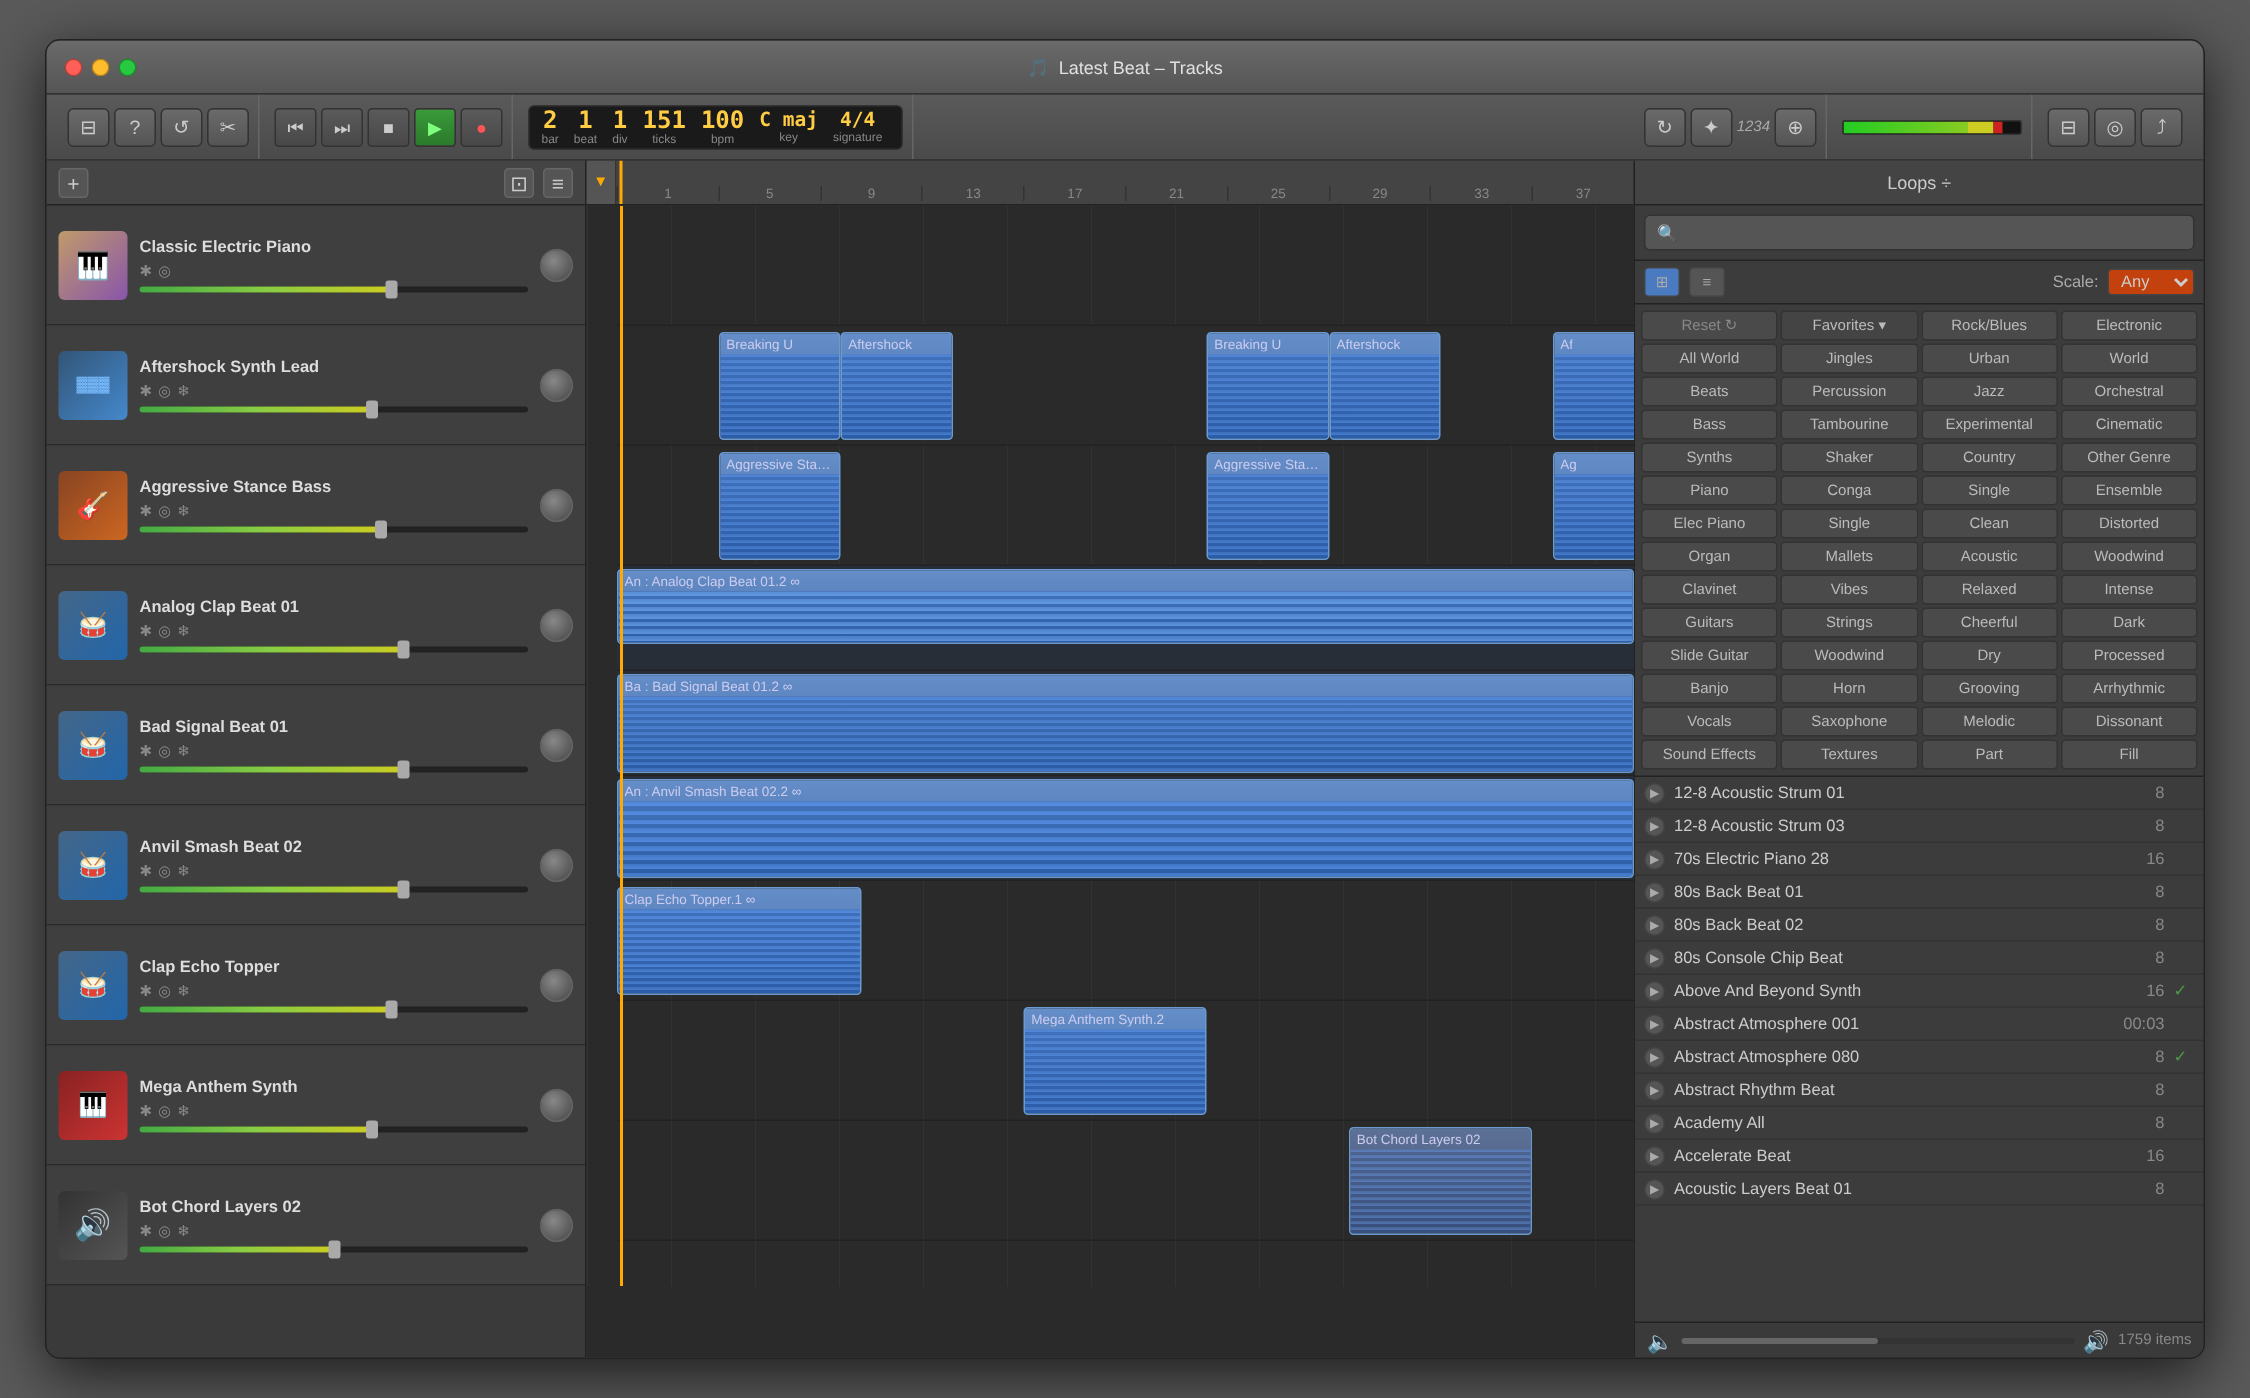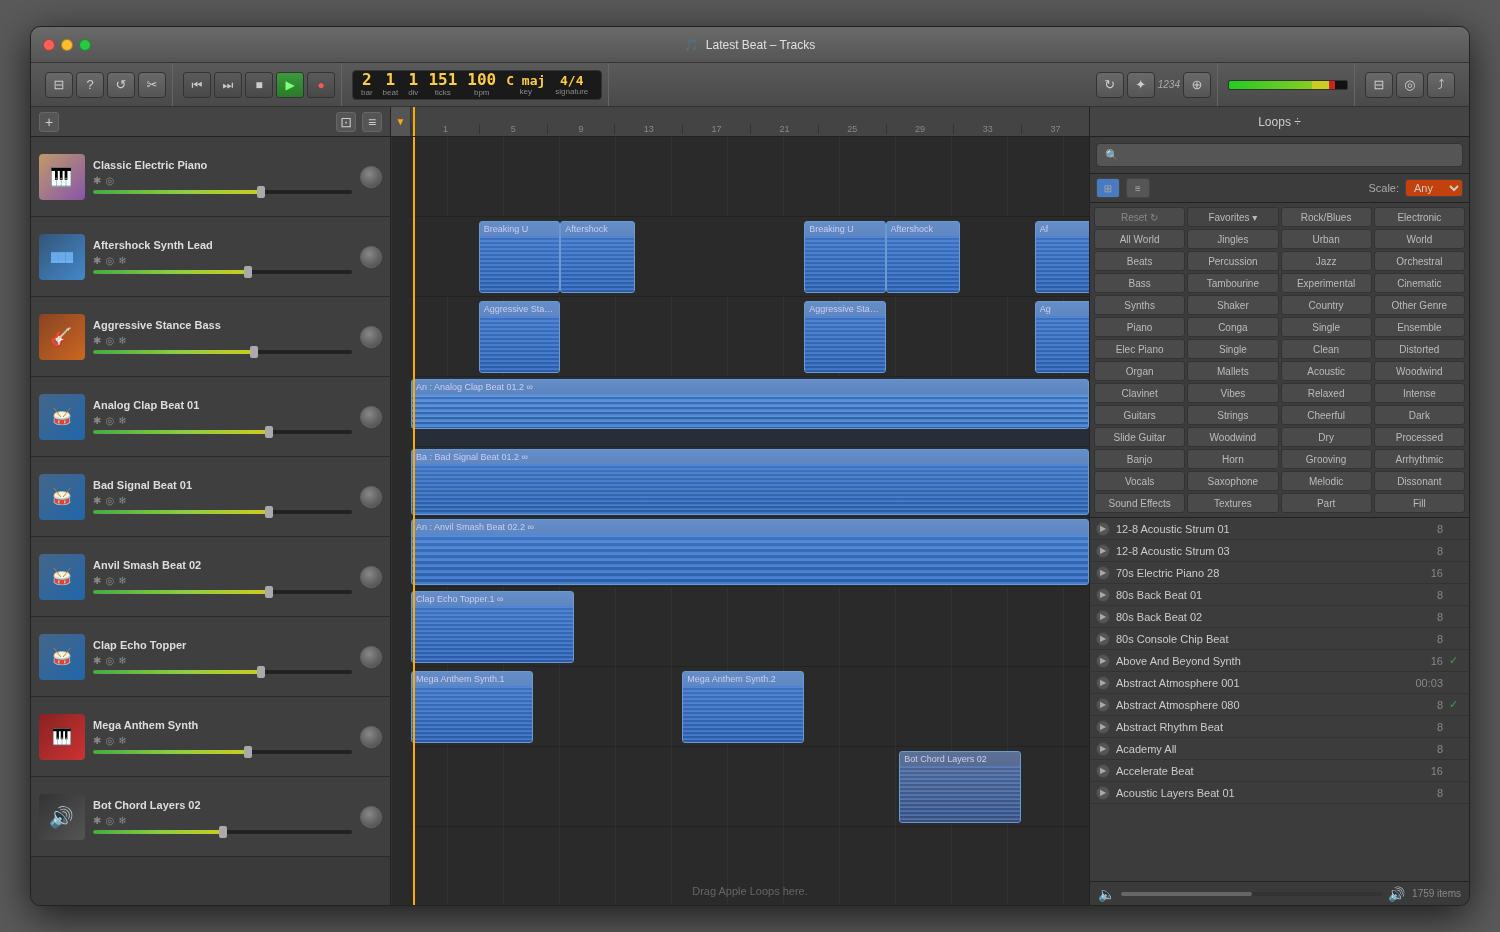--- a/index.html
+++ b/index.html
@@ -505,46 +505,37 @@
           <div style="height:80px;border-bottom:1px solid #222;position:relative;">
             <div class="audio-clip" style="left:0;width:24%;">
               <div class="clip-header">
                   <span class="clip-title">Clap Echo Topper.1 ∞</span>
                 </div>
               <div class="clip-waveform"></div>
             </div>
           </div>
 
           <div style="height:80px;border-bottom:1px solid #222;position:relative;">
-            <div class="audio-clip" style="left:0;width:18%;">
-              <div class="clip-header">
-                  <span class="clip-title">Mega Anthem Synth.1</span>
-                </div>
-              <div class="clip-waveform"></div>
-            </div>
             <div class="audio-clip" style="left:40%;width:18%;">
               <div class="clip-header">
                   <span class="clip-title">Mega Anthem Synth.2</span>
                 </div>
               <div class="clip-waveform"></div>
             </div>
           </div>
 
           <div style="height:80px;border-bottom:1px solid #222;position:relative;">
             <div class="audio-clip" style="left:72%;width:18%;background:linear-gradient(to bottom, #5a6a8a, #3a4a6a);">
               <div class="clip-header" style="background:rgba(100,130,180,0.3);">
                   <span class="clip-title">Bot Chord Layers 02</span>
                 </div>
               <div class="clip-waveform"></div>
             </div>
           </div>
 
-          <div style="height:80px;position:relative;">
-            <div class="drag-hint">Drag Apple Loops here.</div>
-          </div>
 
         </div>
       </div>
     </div>
 
     <div class="loops-panel">
       <div class="loops-header">
         <span class="loops-title">Loops ÷</span>
       </div>
       <div class="loops-search">

